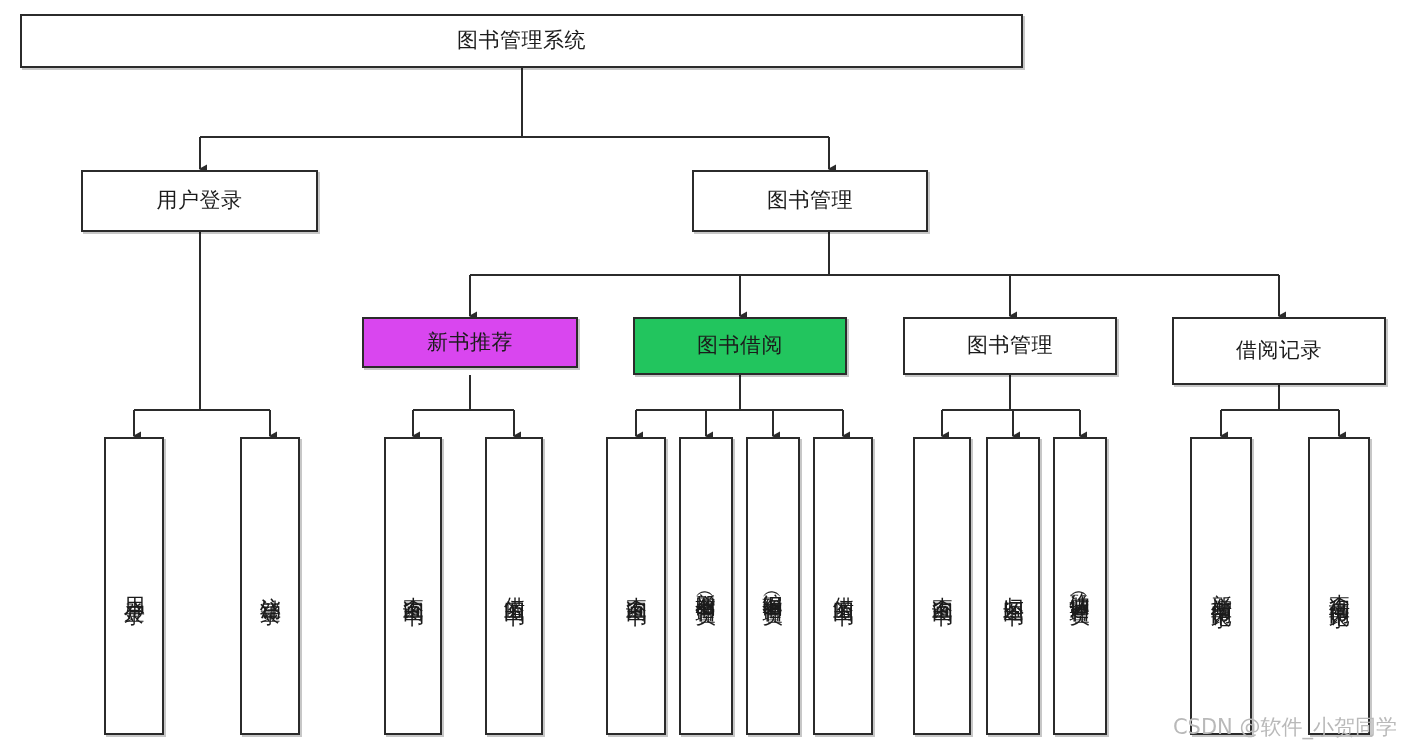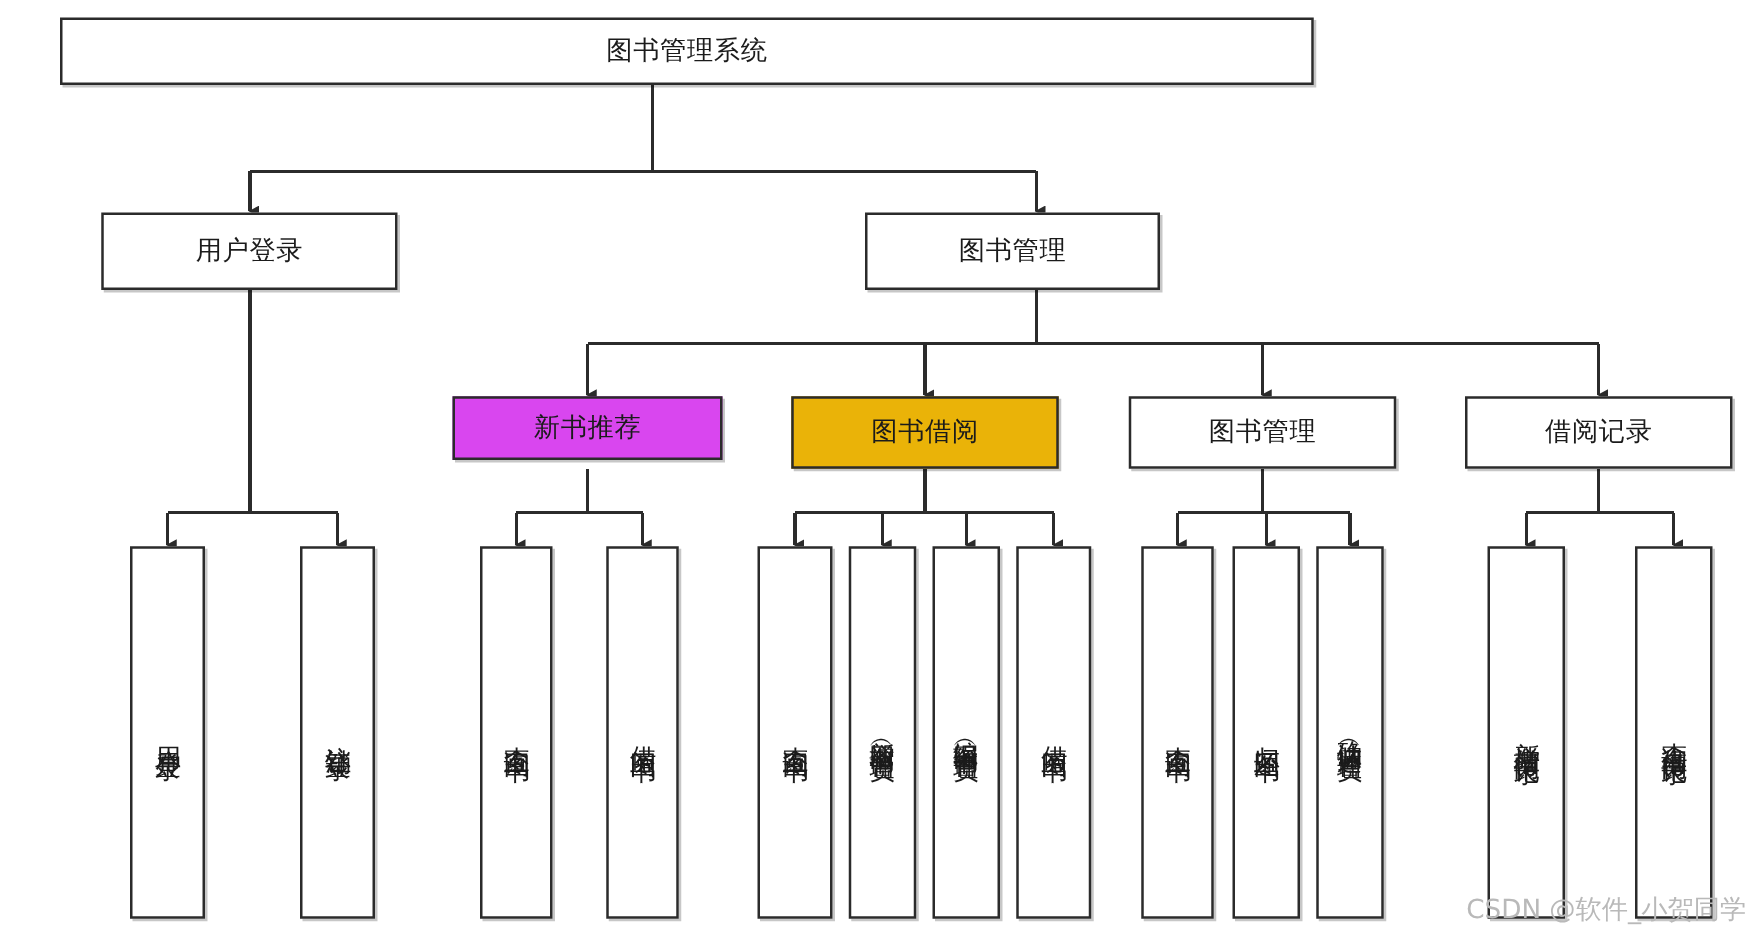--- a/index.html
+++ b/index.html
@@ -118,39 +118,39 @@
         <line x1="1013" y1="410" x2="1013" y2="436" stroke="#2b2b2b" stroke-width="2.6" shape-rendering="crispEdges" marker-end="url(#arrow)"></line>
         <line x1="1080" y1="410" x2="1080" y2="436" stroke="#2b2b2b" stroke-width="2.6" shape-rendering="crispEdges" marker-end="url(#arrow)"></line>
         <line x1="1279" y1="375" x2="1279" y2="410" stroke="#2b2b2b" stroke-width="2.6" shape-rendering="crispEdges"></line>
         <line x1="1221" y1="410" x2="1339" y2="410" stroke="#2b2b2b" stroke-width="2.6" shape-rendering="crispEdges"></line>
         <line x1="1221" y1="410" x2="1221" y2="436" stroke="#2b2b2b" stroke-width="2.6" shape-rendering="crispEdges" marker-end="url(#arrow)"></line>
         <line x1="1339" y1="410" x2="1339" y2="436" stroke="#2b2b2b" stroke-width="2.6" shape-rendering="crispEdges" marker-end="url(#arrow)"></line>
       </g>
   </svg>
 
   <div id="nodes">
-      <div class="node horiz" style="left: 20px; top: 14px; width: 1003px; height: 54px; border-color: rgb(43, 43, 43); background: rgb(255, 255, 255); margin-left: 28px;">
+      <div class="node horiz" style="left: 20px; top: 14px; width: 1003px; height: 54px; border-color: rgb(43, 43, 43); background: rgb(255, 255, 255);">
         <span class="label">图书管理系统</span>
       </div>
       <div class="node horiz" style="left: 81px; top: 170px; width: 237px; height: 62px; border-color: rgb(43, 43, 43); background: rgb(255, 255, 255);">
         <span class="label">用户登录</span>
       </div>
       <div class="node horiz" style="left: 692px; top: 170px; width: 236px; height: 62px; border-color: rgb(43, 43, 43); background: rgb(255, 255, 255);">
         <span class="label">图书管理</span>
       </div>
       <div class="node horiz" style="left: 362px; top: 317px; width: 216px; height: 51px; border-color: rgb(43, 43, 43); background: #d946ef;">
         <span class="label">新书推荐</span>
       </div>
-      <div class="node horiz" style="left: 633px; top: 317px; width: 214px; height: 58px; border-color: rgb(43, 43, 43); background: #eab308;">
+      <div class="node horiz" style="left: 633px; top: 317px; width: 214px; height: 58px; border-color: rgb(43, 43, 43); background: #22c55e;">
         <span class="label">图书借阅</span>
       </div>
       <div class="node horiz" style="left: 903px; top: 317px; width: 214px; height: 58px; border-color: rgb(43, 43, 43); background: rgb(255, 255, 255);">
         <span class="label">图书管理</span>
       </div>
-      <div class="node horiz" style="left: 1172px; top: 317px; width: 214px; height: 58px; border-color: rgb(43, 43, 43); background: rgb(255, 255, 255);">
+      <div class="node horiz" style="left: 1172px; top: 317px; width: 214px; height: 68px; border-color: rgb(43, 43, 43); background: rgb(255, 255, 255);">
         <span class="label">借阅记录</span>
       </div>
       <div class="node vert" style="left: 104px; top: 437px; width: 60px; height: 298px; border-color: rgb(43, 43, 43); background: rgb(255, 255, 255);">
         <span class="label">用户登录</span>
       </div>
       <div class="node vert" style="left: 240px; top: 437px; width: 60px; height: 298px; border-color: rgb(43, 43, 43); background: rgb(255, 255, 255);">
         <span class="label">注销登录</span>
       </div>
       <div class="node vert" style="left: 384px; top: 437px; width: 58px; height: 298px; border-color: rgb(43, 43, 43); background: rgb(255, 255, 255);">
         <span class="label">查询图书</span>

